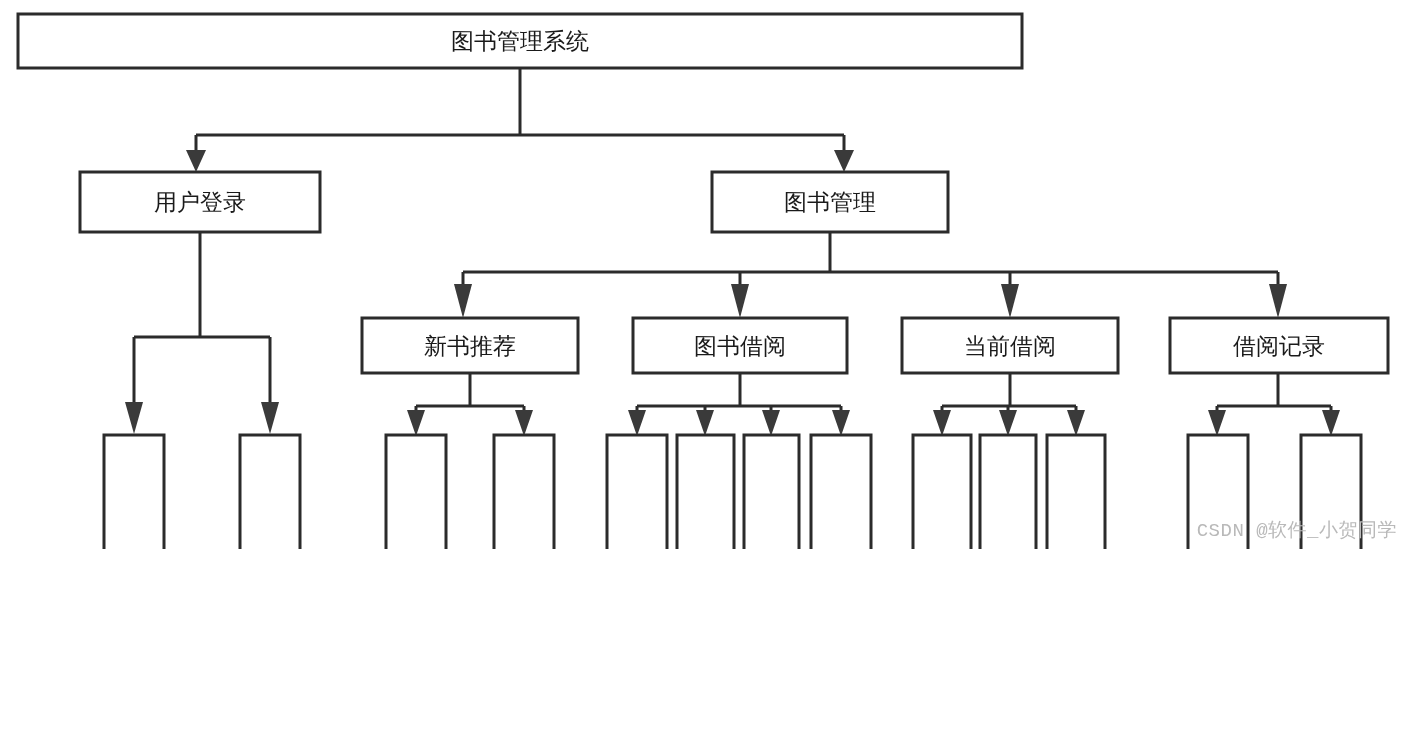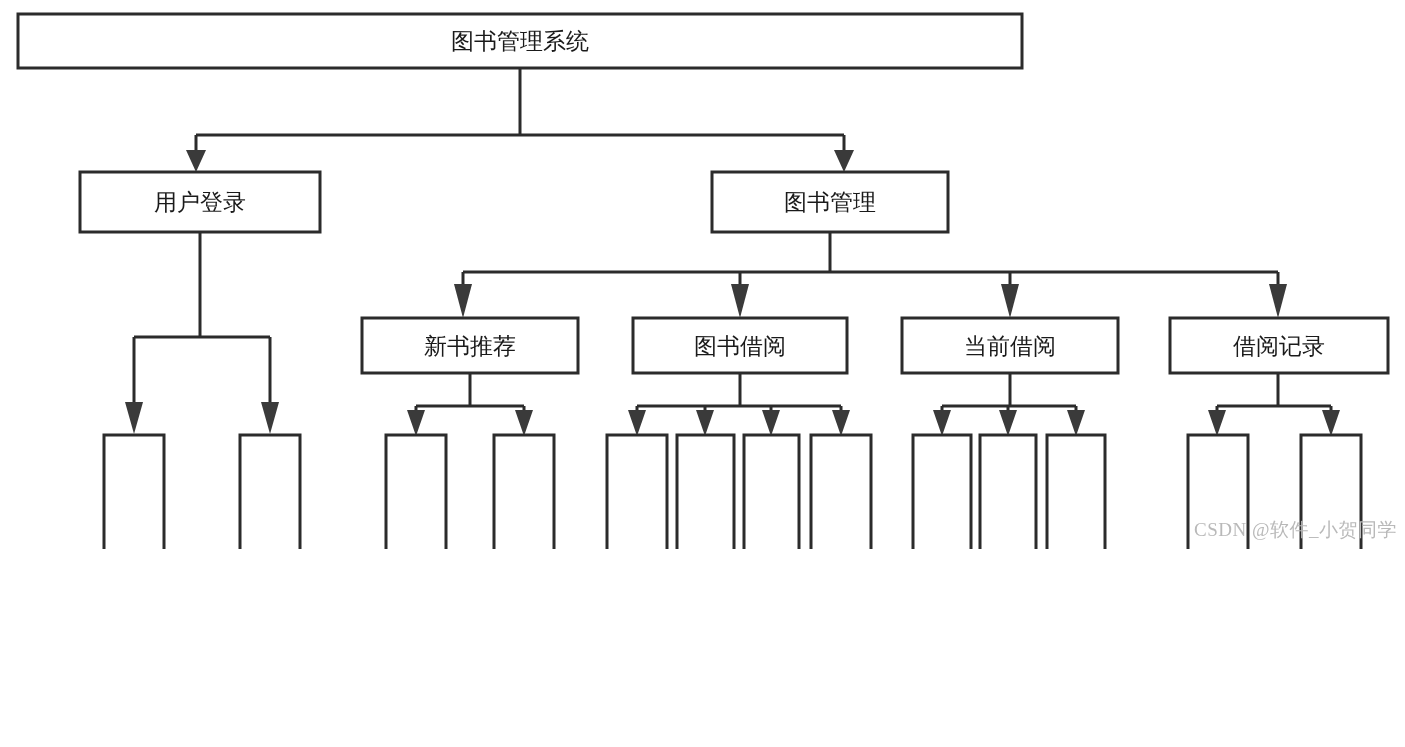--- a/index.html
+++ b/index.html
@@ -59,21 +59,21 @@
     display: flex;
     align-items: flex-start;
     justify-content: center;
     white-space: nowrap;
     pointer-events: none;
   }
   .watermark {
     position: absolute;
     right: 8px;
     bottom: 6px;
-    font-family: Liberation Serif, serif;
+    font-family: Liberation Mono, monospace;
     font-size: 19px;
     color: #b9b9b9;
     letter-spacing: 0.5px;
     white-space: nowrap;
   }
 </style>
 </head>
 <body>
 
 <div id="diagram-root">

